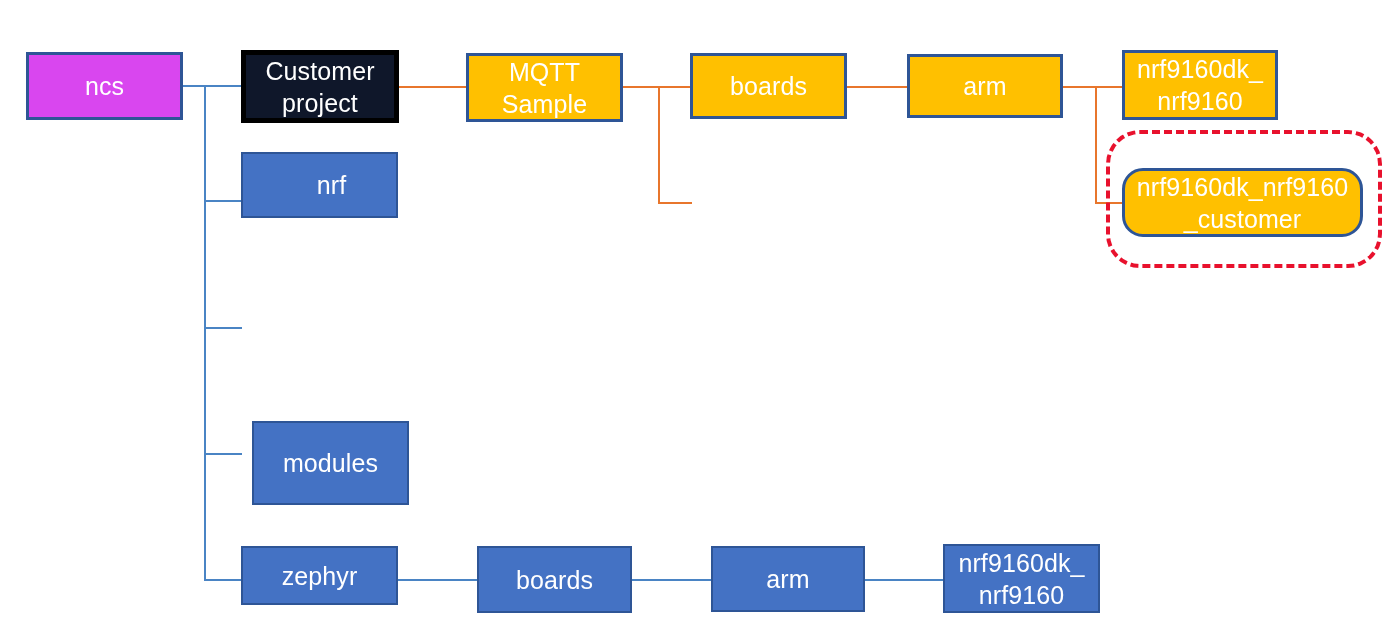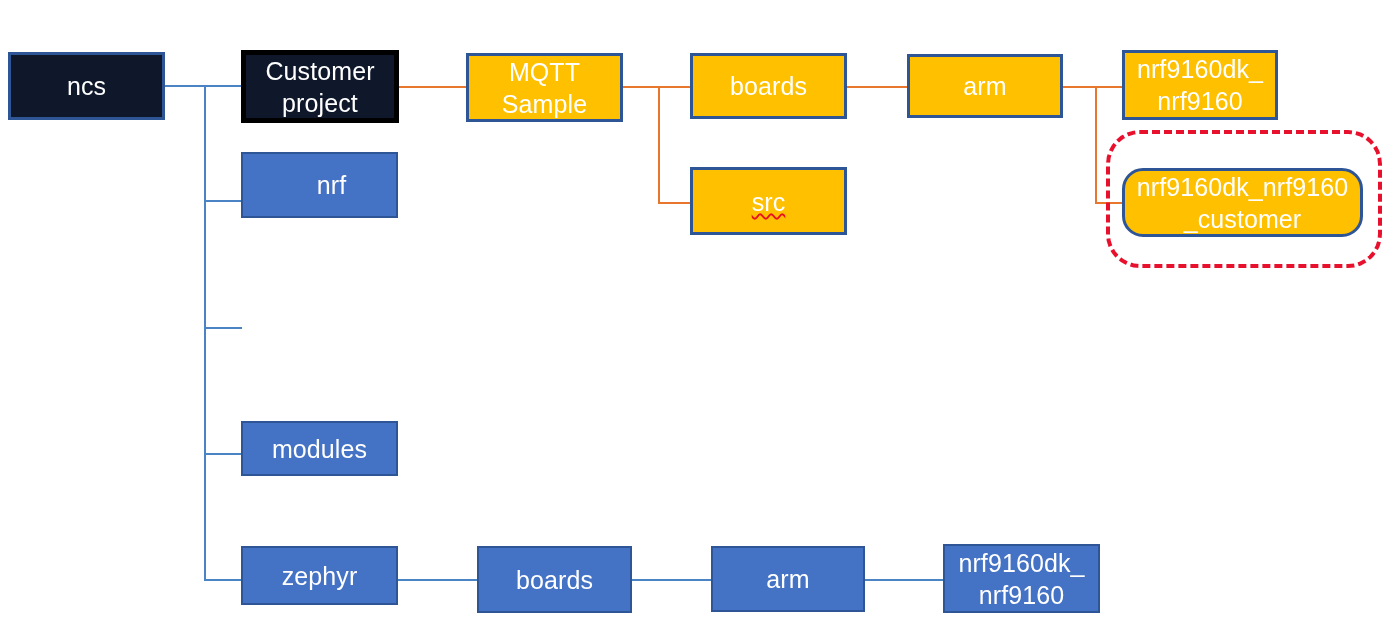--- a/index.html
+++ b/index.html
@@ -33,22 +33,23 @@
   }
   .node.blue {
     background: #4472C4;
     border: 2px solid #2E5596;
   }
   .node.orange {
     background: #FFC000;
     border: 3px solid #2E5596;
   }
   .node.red {
-    background: #0f172a;
+    background: #d946ef;
     border: 3px solid #2E5596;
+    margin-left: 18px;
   }
   .node.black-border {
     background: #0f172a;
     border: 5px solid #000000;
   }
   .node.spell-error > span {
     text-decoration: underline wavy #E81123;
     text-decoration-thickness: 1.5px;
     text-underline-offset: 2px;
   }
@@ -122,44 +123,41 @@
 
   <div class="node orange" style="left:466px; top:53px; width:157px; height:69px;">
     <span>MQTT
 Sample</span>
   </div>
 
   <div class="node orange" style="left:690px; top:53px; width:157px; height:66px;">
     <span>boards</span>
   </div>
 
-  <div class="node orange spell-error" style="left:690px; top:167px; width:157px; height:68px; align-items:flex-end; padding-bottom:14px;">
-    <span>src</span>
-  </div>
 
   <div class="node orange" style="left:907px; top:54px; width:156px; height:64px;">
     <span>arm</span>
   </div>
 
   <div class="node orange" style="left:1122px; top:50px; width:156px; height:70px;">
     <span>nrf9160dk_
 nrf9160</span>
   </div>
 
   <div class="node orange" style="left:1122px; top:168px; width:241px; height:69px;border-radius:21px;">
     <span>nrf9160dk_nrf9160
 _customer</span>
   </div>
 
   <div class="node blue" style="left:241px; top:152px; width:157px; height:66px;padding-left:24px;">
     <span>nrf</span>
   </div>
 
 
-  <div class="node blue" style="left:241px; top:421px; width:157px; height:55px;">
+  <div class="node blue" style="left:252px; top:421px; width:157px; height:84px;">
     <span>modules</span>
   </div>
 
   <div class="node blue" style="left:241px; top:546px; width:157px; height:59px;">
     <span>zephyr</span>
   </div>
 
   <div class="node blue" style="left:477px; top:546px; width:155px; height:67px;">
     <span>boards</span>
   </div>

